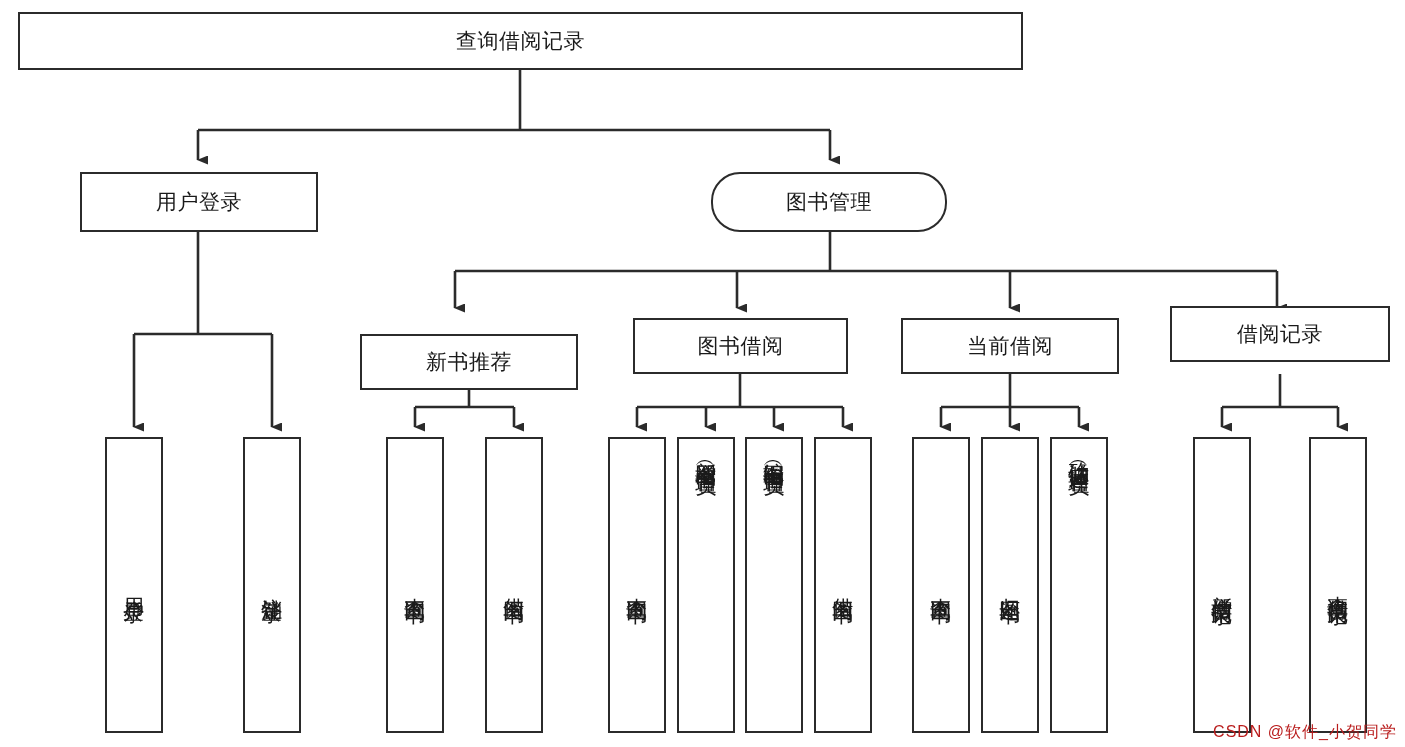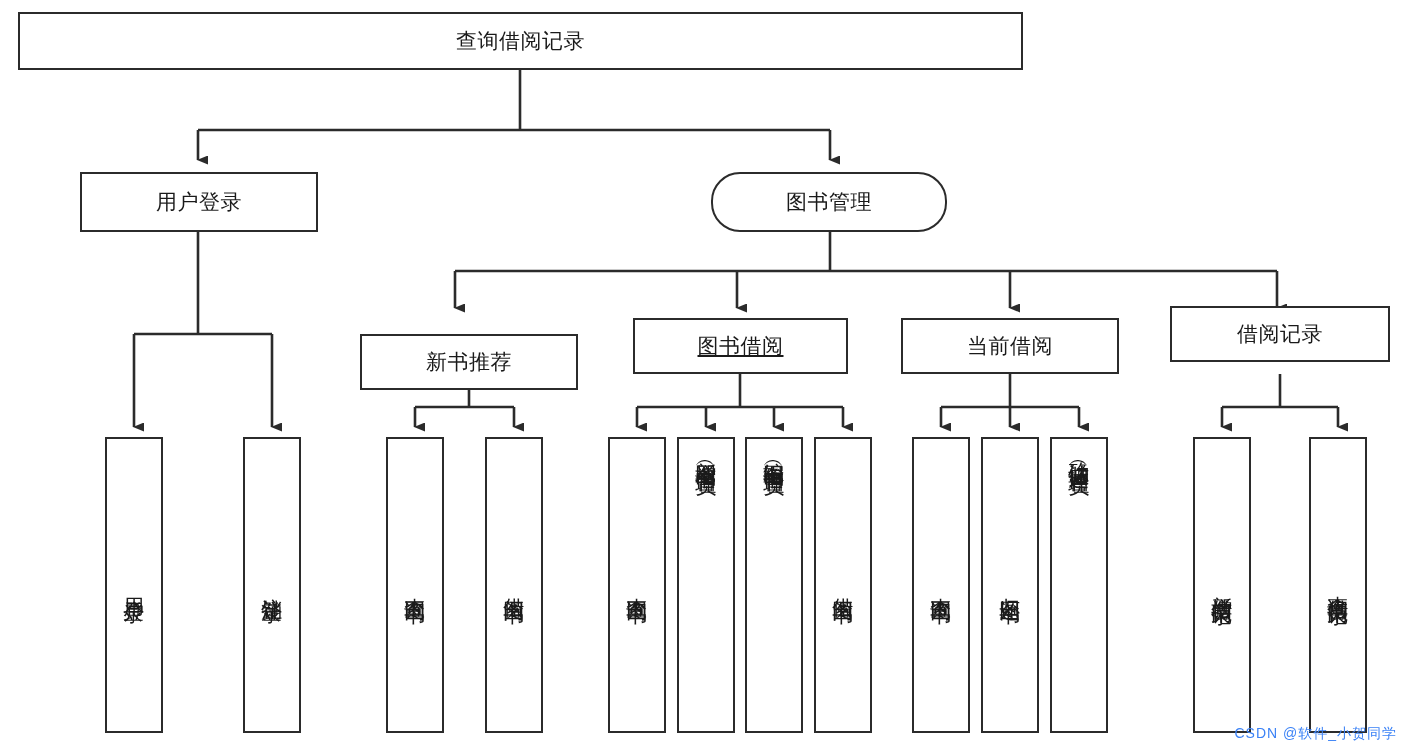--- a/index.html
+++ b/index.html
@@ -59,22 +59,22 @@
     margin-bottom: auto;
   }
   .node.leaf.top .label {
     margin-top: 6px;
     margin-bottom: auto;
   }
   .watermark {
     position: absolute;
     right: 8px;
     bottom: 4px;
-    font-size: 14px;
-    color: #3b82f6;
+    font-size: 16px;
+    color: #b91c1c;
     letter-spacing: 1px;
     white-space: nowrap;
   }
 </style>
 </head>
 <body>
 
 <div id="canvas">
 
   <svg id="wires" viewBox="0 0 1405 747">
@@ -134,21 +134,21 @@
   <div class="node" style="left:80px; top:172px; width:238px; height:60px;">
     <span class="label">用户登录</span>
   </div>
   <div class="node" style="left:711px; top:172px; width:236px; height:60px;border-radius:29px;">
     <span class="label">图书管理</span>
   </div>
 
   <div class="node" style="left:360px; top:334px; width:218px; height:56px;">
     <span class="label">新书推荐</span>
   </div>
-  <div class="node" style="left:633px; top:318px; width:215px; height:56px;text-decoration:underline;">
+  <div class="node" style="left:633px; top:318px; width:215px; height:56px;">
     <span class="label">图书借阅</span>
   </div>
   <div class="node" style="left:901px; top:318px; width:218px; height:56px;">
     <span class="label">当前借阅</span>
   </div>
   <div class="node" style="left:1170px; top:306px; width:220px; height:56px;">
     <span class="label">借阅记录</span>
   </div>
 
   <div class="node leaf center" style="left:105px; top:437px; width:58px; height:296px;">

